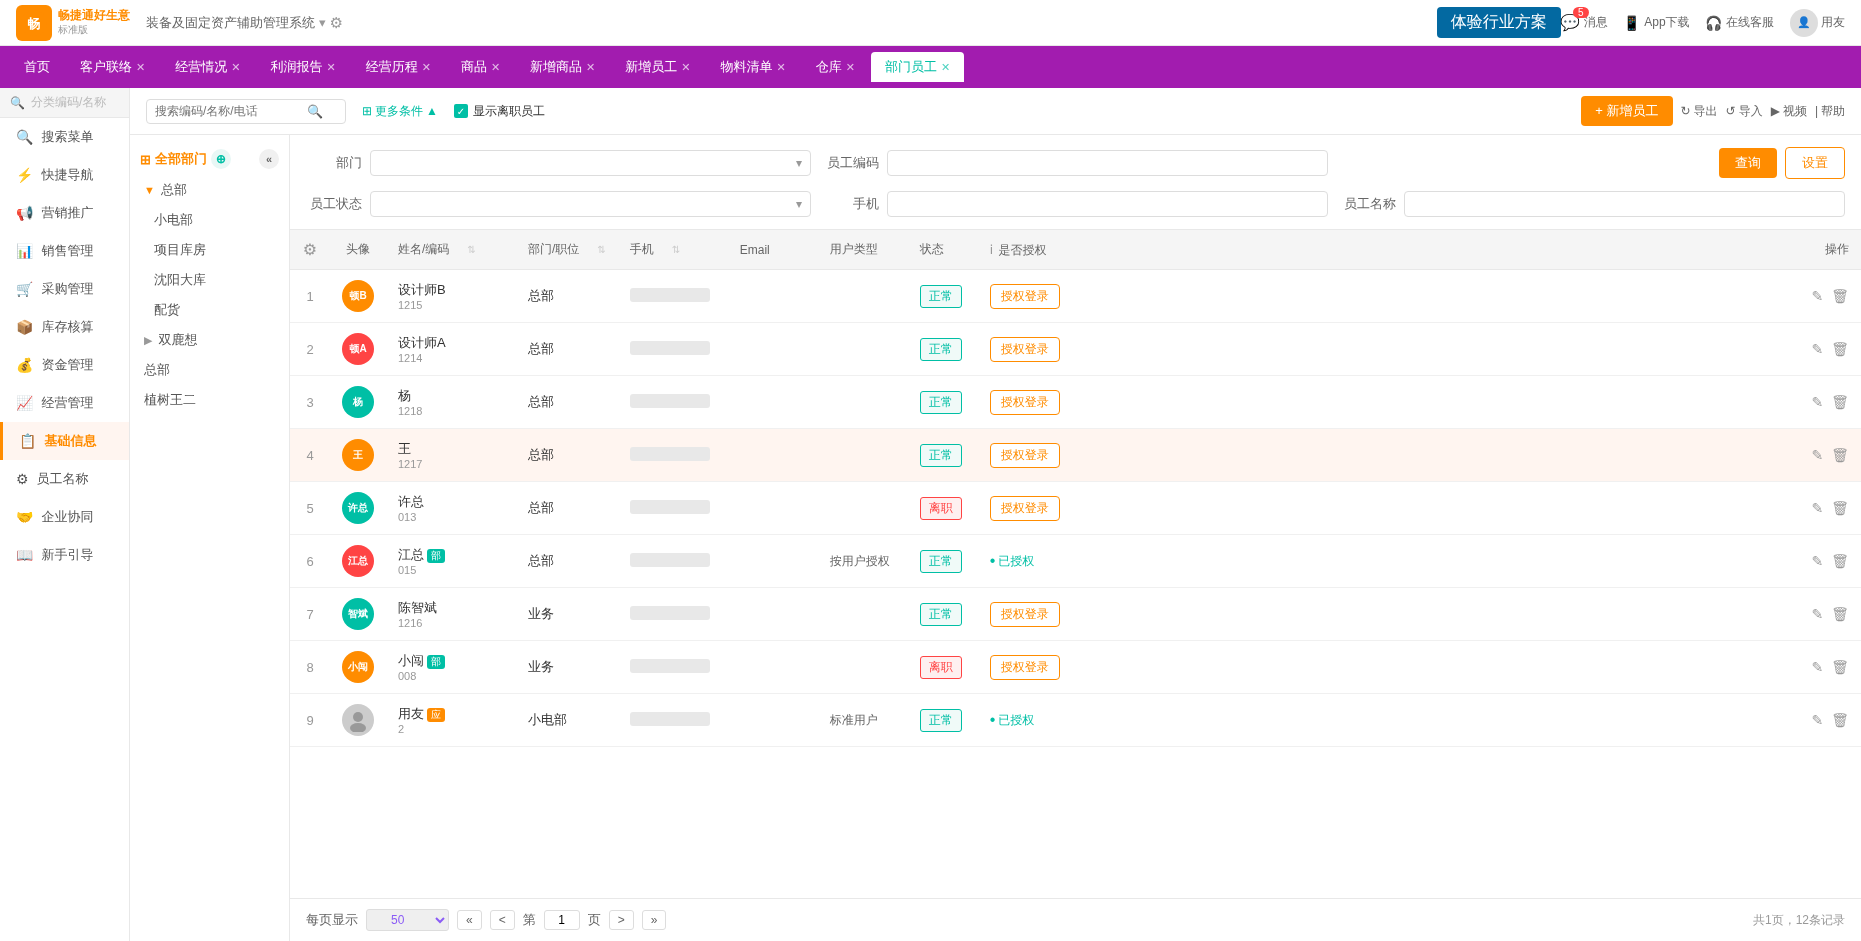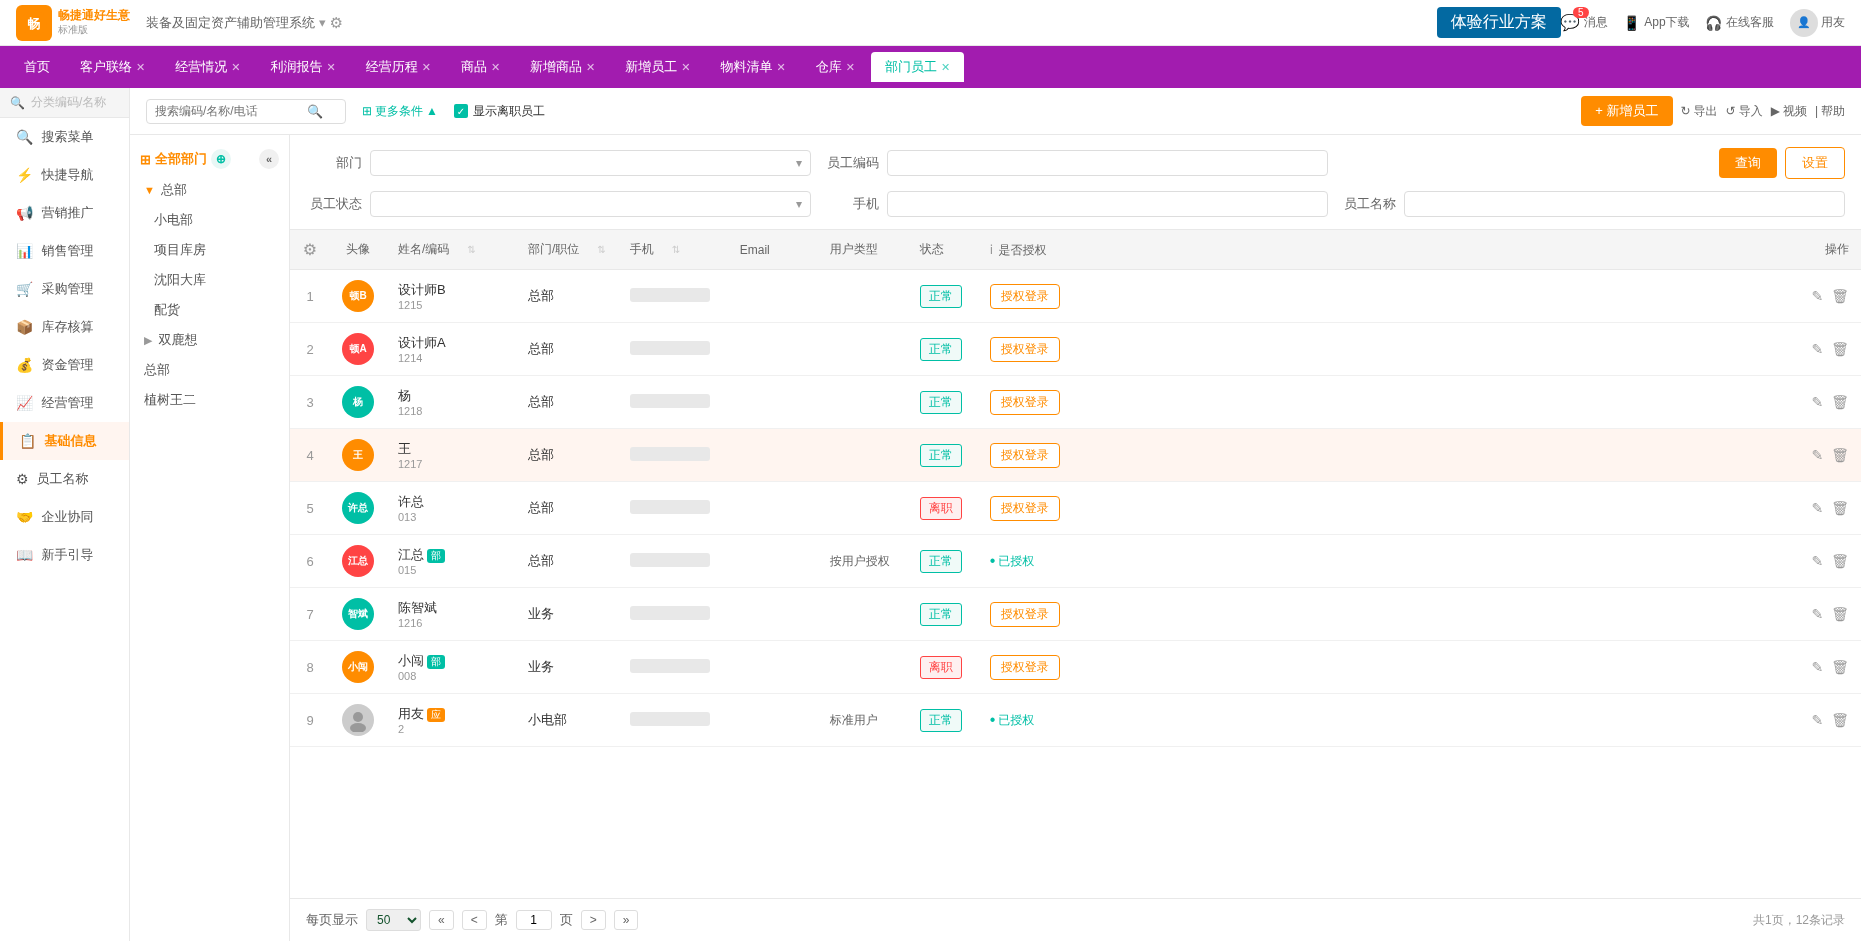--- a/index.html
+++ b/index.html
@@ -106,21 +106,21 @@
     .name-text { font-size: 13px; color: #333; }
     .code-text { font-size: 11px; color: #999; }
     .phone-blur { background: #e8e8e8; color: transparent; border-radius: 3px; font-size: 11px; display: inline-block; width: 80px; height: 14px; }
     .dept-badge { display: inline-block; background: #00bfa5; color: #fff; border-radius: 3px; padding: 0 4px; font-size: 10px; margin-left: 3px; }
     .auth-badge { display: inline-block; background: #ff8c00; color: #fff; border-radius: 3px; padding: 0 4px; font-size: 10px; margin-left: 3px; }
     .th-sort { display: flex; align-items: center; gap: 18px; cursor: pointer; }
 
     
     .pagination { background: #fff; border-top: 1px solid #e8e8e8; padding: 10px 16px; display: flex; align-items: center; gap: 8px; font-size: 13px; color: #666; }
     .page-size-label { color: #666; }
-    .page-size-select { border: 1px solid #ddd; border-radius: 3px; padding: 2px 6px; font-size: 12px; color: #14532d; }
+    .page-size-select { border: 1px solid #ddd; border-radius: 3px; padding: 2px 20px; font-size: 12px; color: #8b5cf6; }
     .page-nav-btn { border: 1px solid #ddd; border-radius: 3px; padding: 2px 8px; font-size: 12px; cursor: pointer; background: #fff; color: #666; }
     .page-input { border: 1px solid #ddd; border-radius: 3px; padding: 2px 6px; width: 36px; text-align: center; font-size: 12px; }
     .page-total { margin-left: auto; color: #999; font-size: 12px; }
     
     
     .sidebar-search-bar { background: #f5f5f5; border-bottom: 1px solid #e8e8e8; padding: 6px 10px; display: flex; align-items: center; gap: 6px; font-size: 12px; color: #999; cursor: pointer; }
     
     
     .settings-icon { color: #999; font-size: 16px; cursor: pointer; }
 

